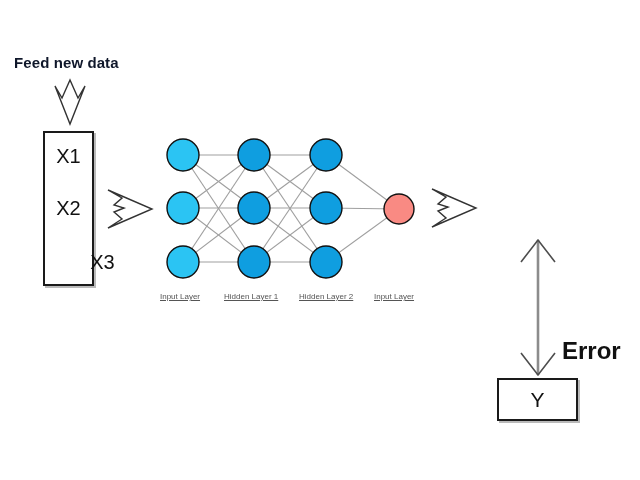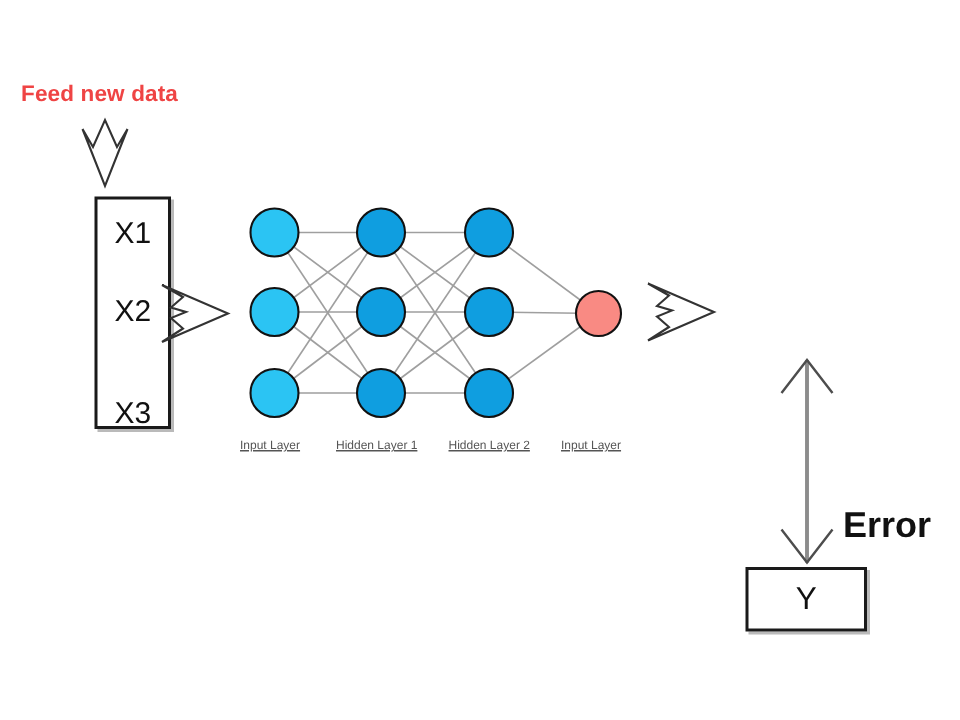--- a/index.html
+++ b/index.html
@@ -18,21 +18,21 @@
     overflow: hidden;
   }
 
   
   .feed-label {
     position: absolute;
     left: 14px;
     top: 54px;
     font-size: 15px;
     font-weight: bold;
-    color: #ef4444;
+    color: #0f172a;
     letter-spacing: 0.1px;
     white-space: nowrap;
   }
   .error-label {
     position: absolute;
     left: 562px;
     top: 292px;
     font-size: 24px;
     font-weight: bold;
     color: #111111;
@@ -46,33 +46,32 @@
     border: 2px solid #1a1a1a;
     background: #ffffff;
     box-sizing: border-box;
     box-shadow: 2px 2px 0 rgba(130,130,130,0.55);
   }
   .inputs-box {
     left: 43px;
     top: 131px;
     width: 51px;
     height: 155px;
-    margin-left: 20px;
   }
   .inputs-box .xlabel {
     position: absolute;
     left: 0;
     width: 100%;
     text-align: center;
     font-size: 20px;
     color: #111111;
   }
   .inputs-box .xlabel.r0 { top: 12px; }
   .inputs-box .xlabel.r1 { top: 64px; }
-  .inputs-box .xlabel.r2 { top: 132px; }
+  .inputs-box .xlabel.r2 { top: 118px; padding-left: 34px; }
 
   .ypred-box {
     left: 495px;
     top: 190px;
     width: 83px;
     height: 41px;
   }
   .y-box {
     left: 497px;
     top: 378px;

